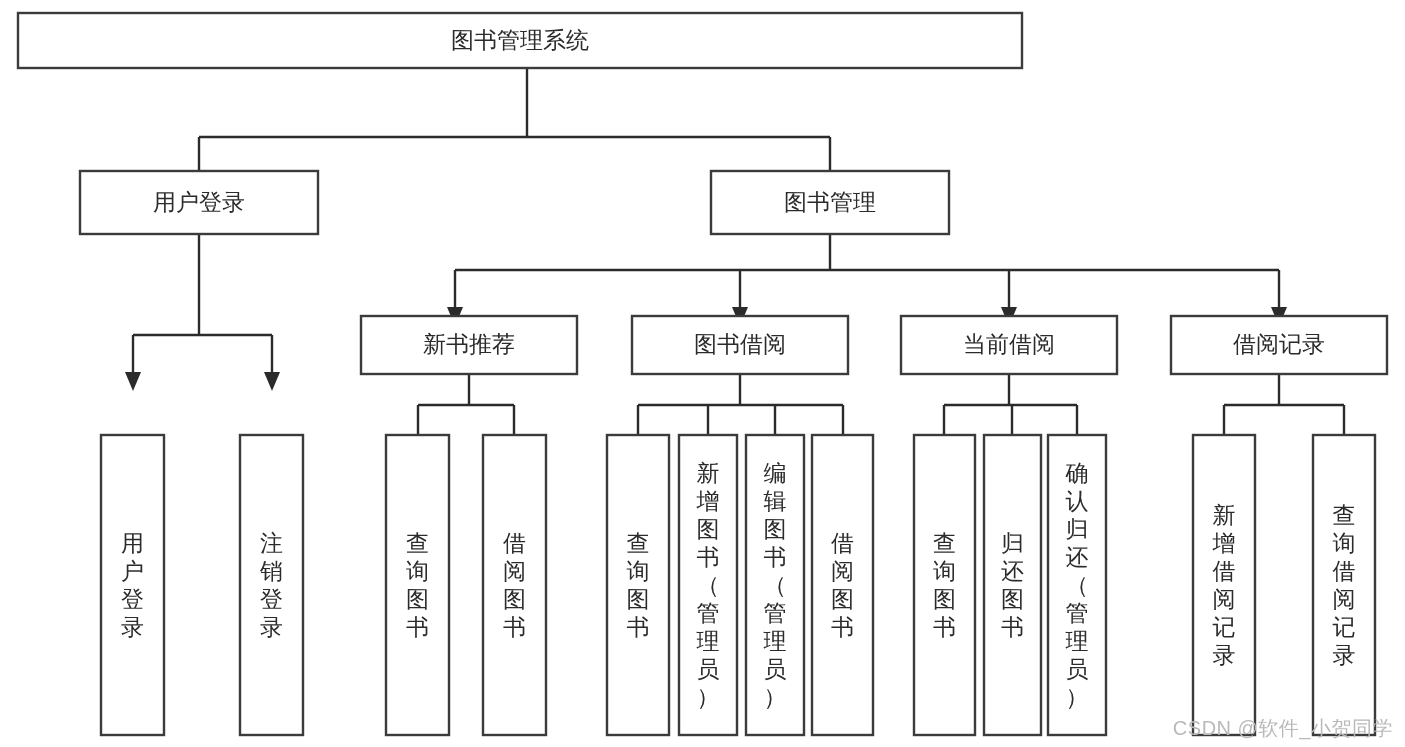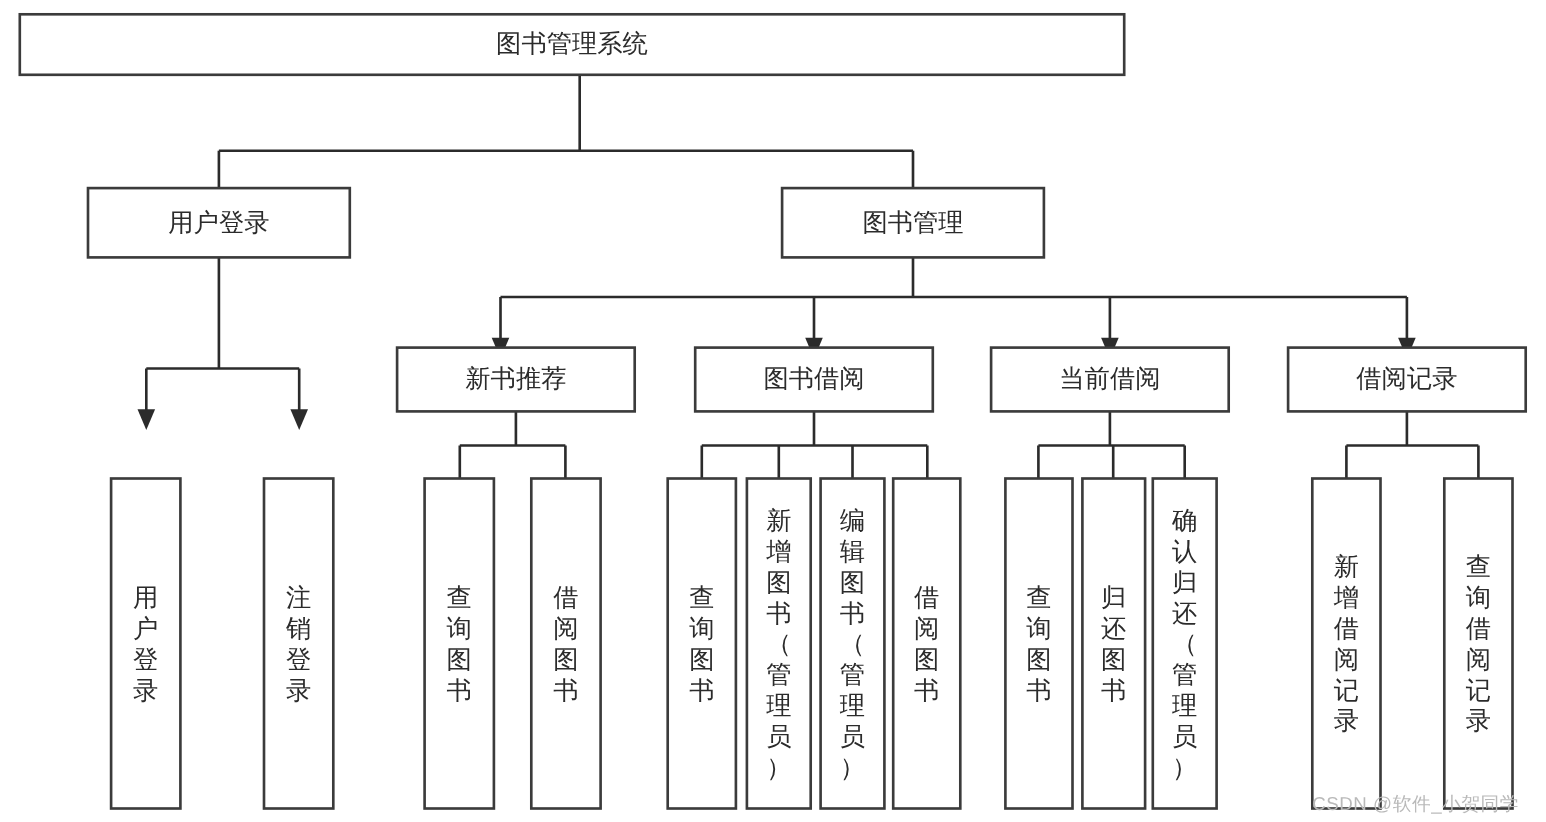--- a/index.html
+++ b/index.html
@@ -46,24 +46,24 @@
     stroke: #2b2b2b;
     stroke-width: 2.4;
     fill: none;
   }
   .arrow-head {
     fill: #2b2b2b;
     stroke: none;
   }
   .watermark {
     position: absolute;
-    right: 24px;
+    right: 12px;
     bottom: 5px;
     font-family: "Liberation Sans", "DejaVu Sans", sans-serif;
-    font-size: 17px;
+    font-size: 20px;
     color: #b9b9b9;
     white-space: nowrap;
     letter-spacing: 0.5px;
   }
 </style>
 </head>
 <body>
 
 <div id="diagram-root">
   <svg class="canvas" viewBox="0 0 1405 747">

